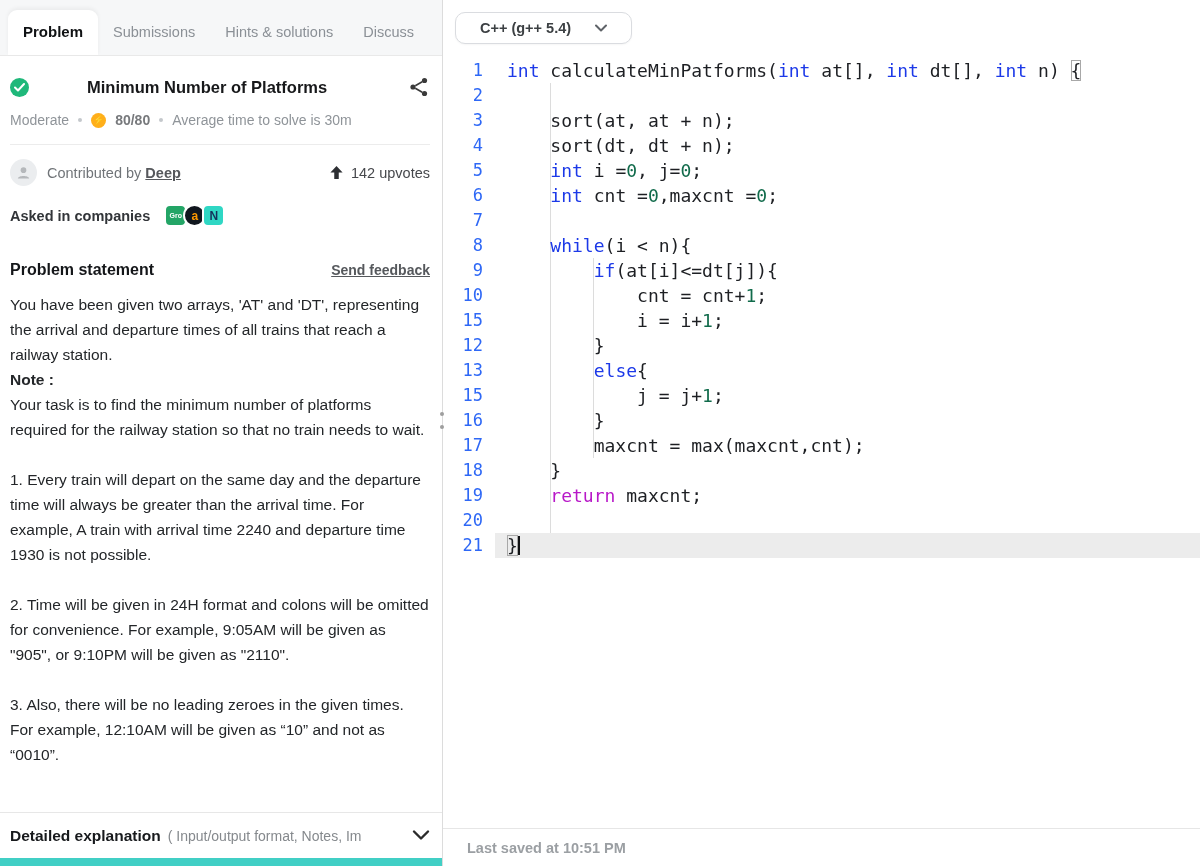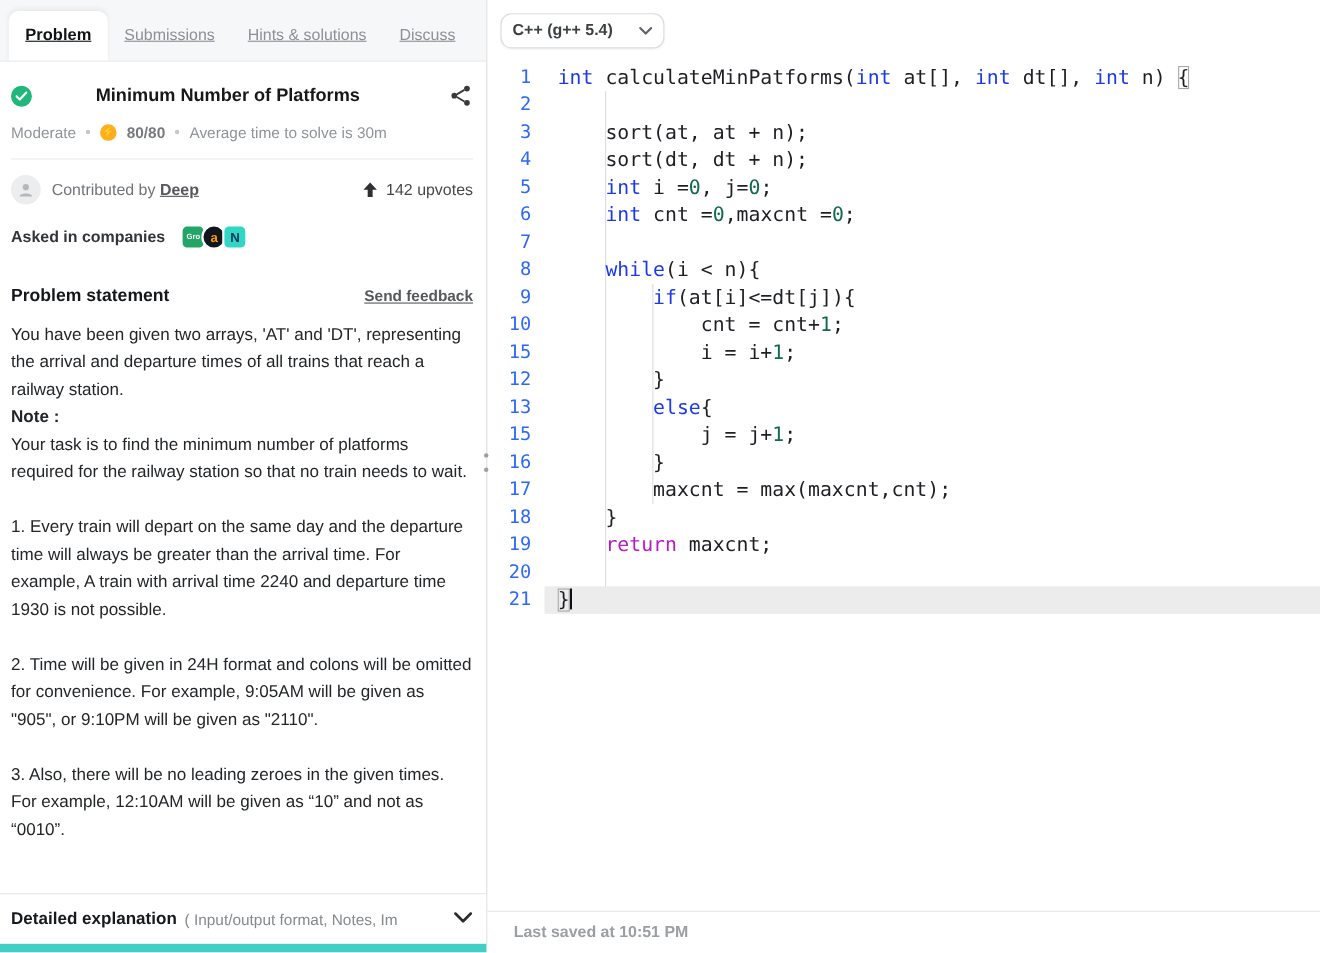--- a/index.html
+++ b/index.html
@@ -5,21 +5,21 @@
   * { margin:0; padding:0; box-sizing:border-box; }
   html,body { width:1200px; height:866px; overflow:hidden; }
   body { font-family:"Liberation Sans", sans-serif; background:#fff; color:#232629; }
   .app { display:flex; width:1200px; height:866px; }
 
   
   .left { width:443px; min-width:443px; border-right:1px solid #dcdcdc; position:relative;
           display:flex; flex-direction:column; background:#fff; }
   .left-header { height:56px; background:#f6f7f8; border-bottom:1px solid #e9e9e9;
                  display:flex; align-items:flex-end; padding-left:8px; flex-shrink:0; }
-  .tab { padding:13px 15px 15px; font-size:14.5px; color:#8b9096; cursor:pointer; white-space:nowrap;text-decoration:underline; }
+  .tab { padding:13px 15px 15px; font-size:14.5px; color:#8b9096; cursor:pointer; white-space:nowrap; }
   .tab.active { background:#fff; border-radius:9px 9px 0 0; color:#101214; font-weight:bold;
                 font-size:15px; box-shadow:0 -2px 4px rgba(0,0,0,.05); }
 
   .left-body { flex:1; overflow:hidden; padding:0 12px 0 10px; }
 
   .title-row { margin-top:20px; display:flex; align-items:center;gap:48px; }
   .check-icon { width:19px; height:19px; border-radius:50%; background:#1fb87a; flex-shrink:0;
                 display:flex; align-items:center; justify-content:center; margin-right:10px; }
   .page-title { font-size:16.5px; font-weight:bold; color:#17181a; flex:1; }
   .share-icon { width:22px; height:22px; cursor:pointer; }
@@ -68,21 +68,21 @@
   .left-scrollbar { position:absolute; left:0; bottom:0; width:442px; height:8px; background:#41cfc5; }
 
   .resize-handle { position:absolute; right:-4px; top:412px; width:8px; display:flex;
                    flex-direction:column; align-items:center; gap:9px; z-index:5; cursor:col-resize; }
   .resize-handle i { width:4px; height:4px; border-radius:50%; background:#9e9e9e; }
 
   
   .right { flex:1; display:flex; flex-direction:column; background:#fff; min-width:0; }
   .right-header { height:56px; display:flex; align-items:center; padding-left:12px; flex-shrink:0; }
   .lang-select { display:flex; align-items:center; border:1.5px solid #dadce0; border-radius:10px;
-                 padding:7px 10px; font-size:14.5px; font-weight:bold; color:#3c4043; cursor:pointer;
+                 padding:7px 24px; font-size:14.5px; font-weight:bold; color:#3c4043; cursor:pointer;
                  box-shadow:0 1px 2px rgba(0,0,0,.04); background:#fff; gap:24px; }
 
   .editor { flex:1; position:relative; padding-top:2px; overflow:hidden; }
   .guide { position:absolute; width:1px; background:#dcdcdc; }
   .guide-1 { left:107px; top:27px; height:475px; }
   .guide-2 { left:150px; top:202px; height:200px; }
 
   .code-row { display:flex; height:25px; line-height:25px; white-space:pre;
               font-family:"DejaVu Sans Mono", monospace; font-size:18px; position:relative; }
   .gutter { width:52px; text-align:right; padding-right:12px; color:#2e68f6; font-size:17px;

